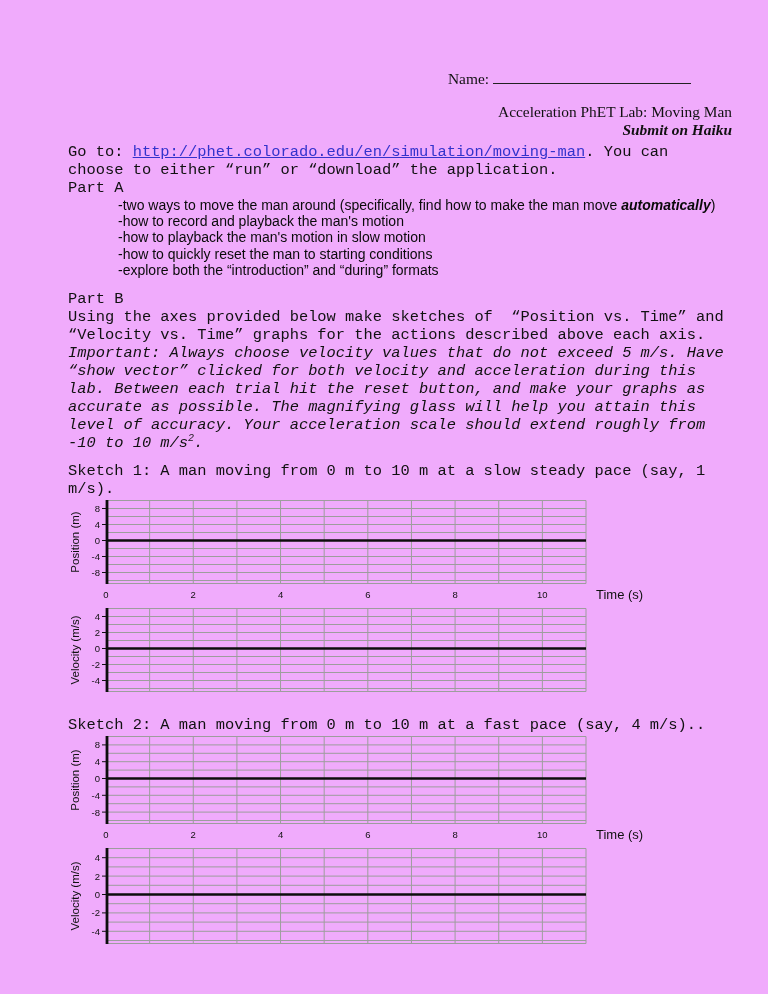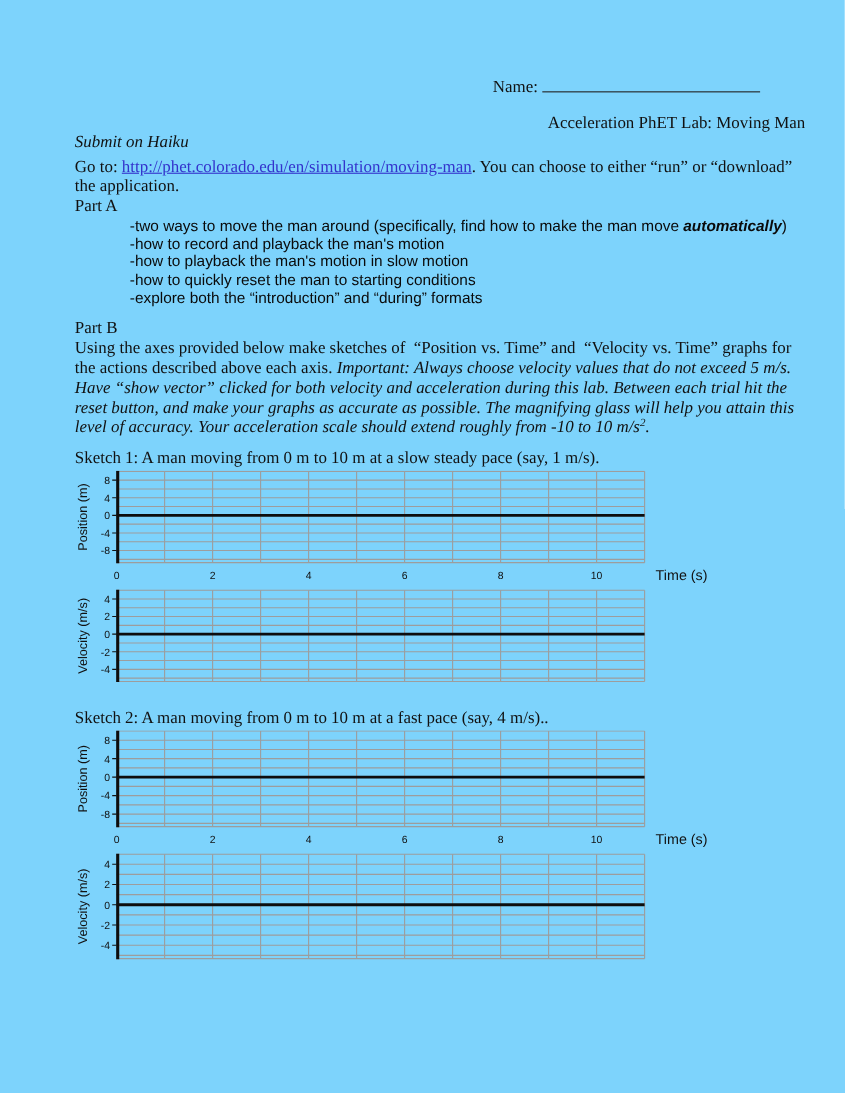--- a/index.html
+++ b/index.html
@@ -1,27 +1,27 @@
 <!DOCTYPE html>
 <html><head>
 <meta charset="utf-8">
 <style>
   html,body{margin:0;padding:0;background:#ffffff;}
   body{width:768px;height:994px;overflow:hidden;}
   .page{
     width:768px;height:994px;box-sizing:border-box;
     padding:70px 36px 0 68px;
     font-family:"Liberation Serif",serif;
-    font-size:15.4px;line-height:18px;color:#111;background:#7dd3fc;
+    font-size:15.4px;line-height:18px;color:#111;background:#f0abfc;
   }
   .name-row{margin-left:380px;height:20px;white-space:nowrap;}
   .name-line{display:inline-block;width:198px;height:13px;border-bottom:1.3px solid #222;margin-left:4px;}
   .title{text-align:right;margin-top:13px;}
-  .subtitle{text-align:left;font-weight:normal;font-style:italic;}
-  .para{margin:0;white-space:pre-wrap;}
+  .subtitle{text-align:right;font-weight:bold;font-style:italic;}
+  .para{margin:0;white-space:pre-wrap;font-family:Liberation Mono, monospace;}
   .mt4{margin-top:4px;}
   .mt12{margin-top:12px;}
   .hlist{margin-left:50px;font-family:"Liberation Sans",sans-serif;font-size:14px;line-height:16.2px;color:#0a0a0a;}
   .hitem{white-space:pre-wrap;}
   .bi{font-weight:bold;font-style:italic;}
   .it{font-style:italic;}
   sup{font-size:10px;line-height:0;}
   .link{color:#3333cc;text-decoration:underline;cursor:pointer;}
   .caption{margin-top:10px;margin-bottom:2px;}
   .caption2{margin-top:18px;margin-bottom:2px;}

